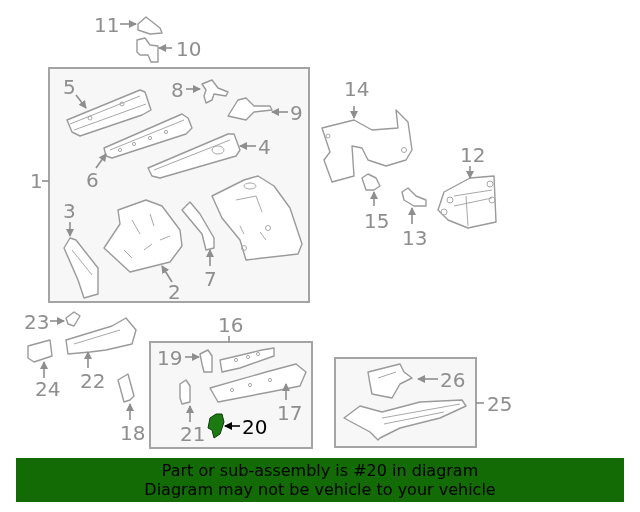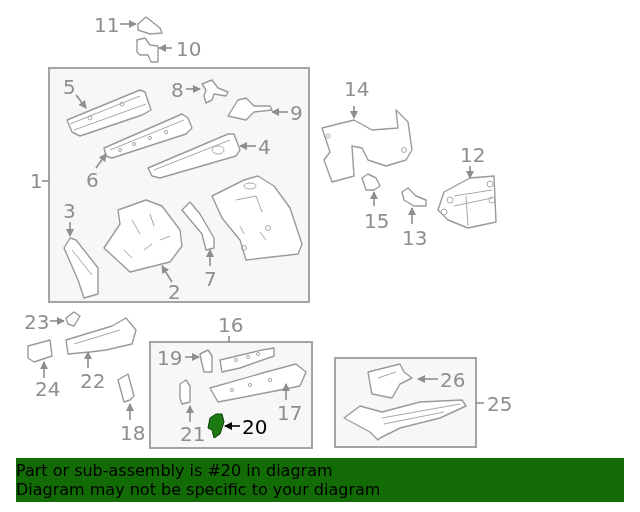--- a/index.html
+++ b/index.html
@@ -4,21 +4,21 @@
 <style>
   html,body{margin:0;padding:0;background:#fff;}
   body{width:640px;height:512px;position:relative;overflow:hidden;font-family:"DejaVu Sans",sans-serif;}
   #diagram{position:absolute;left:0;top:0;width:640px;height:458px;}
   .lbl{font-family:"DejaVu Sans",sans-serif;font-size:20px;fill:#8e8e8e;}
   .lbl.hl{fill:#000;}
   .part{fill:#fff;stroke:#9a9a9a;stroke-width:1.4;stroke-linejoin:round;}
   .detail{fill:none;stroke:#a8a8a8;stroke-width:1;}
   .ldr{stroke:#8e8e8e;stroke-width:1.6;fill:none;}
   .box{fill:#f7f7f7;stroke:#a4a4a4;stroke-width:2;}
-  #banner{position:absolute;left:16px;top:458px;width:608px;height:44px;background:#136b06;color:#000;font-size:16px;line-height:19px;padding-top:3px;box-sizing:border-box;}
+  #banner{position:absolute;left:16px;top:458px;width:608px;height:44px;background:#136b06;color:#000;text-align:center;font-size:16px;line-height:19px;padding-top:3px;box-sizing:border-box;}
 </style>
 </head>
 <body>
 
 <svg id="diagram" viewBox="0 0 640 458" xmlns="http://www.w3.org/2000/svg">
   <defs>
     <marker id="ah" markerWidth="8" markerHeight="8" refX="7" refY="4" orient="auto" markerUnits="userSpaceOnUse">
       <path d="M0,0 L8,4 L0,8 z" fill="#8e8e8e"></path>
     </marker>
     <marker id="ahk" markerWidth="8" markerHeight="8" refX="7" refY="4" orient="auto" markerUnits="userSpaceOnUse">
@@ -222,14 +222,14 @@
     <path class="detail" d="M382,418 L460,404 M384,424 L444,412"></path>
   </g>
   <g>
     <line class="ldr" x1="476" y1="403" x2="484" y2="403"></line>
     <text class="lbl" x="487" y="411">25</text>
   </g>
 </svg>
 
 <div id="banner">
   <div>Part or sub-assembly is #20 in diagram</div>
-  <div>Diagram may not be specific to your diagram</div>
+  <div>Diagram may not be vehicle to your vehicle</div>
 </div>
 
 </body></html>

